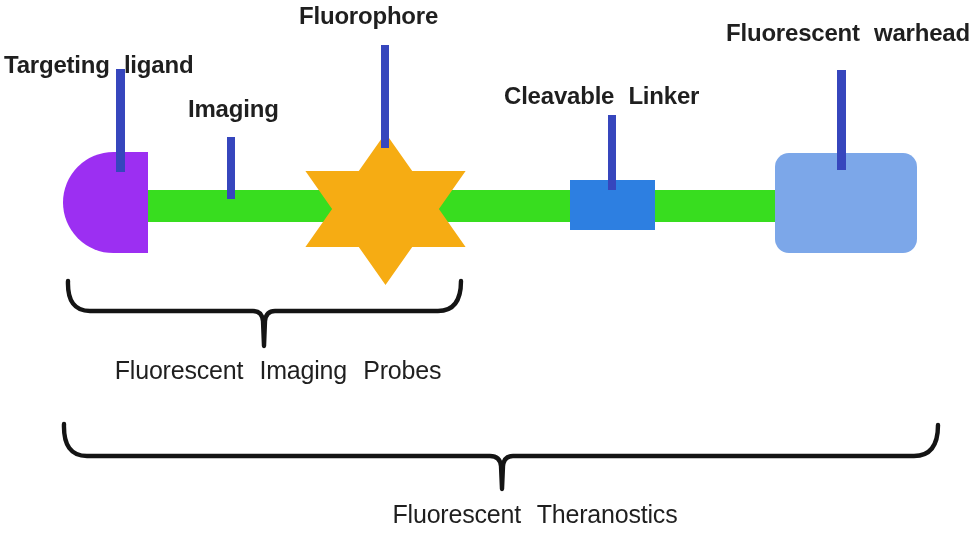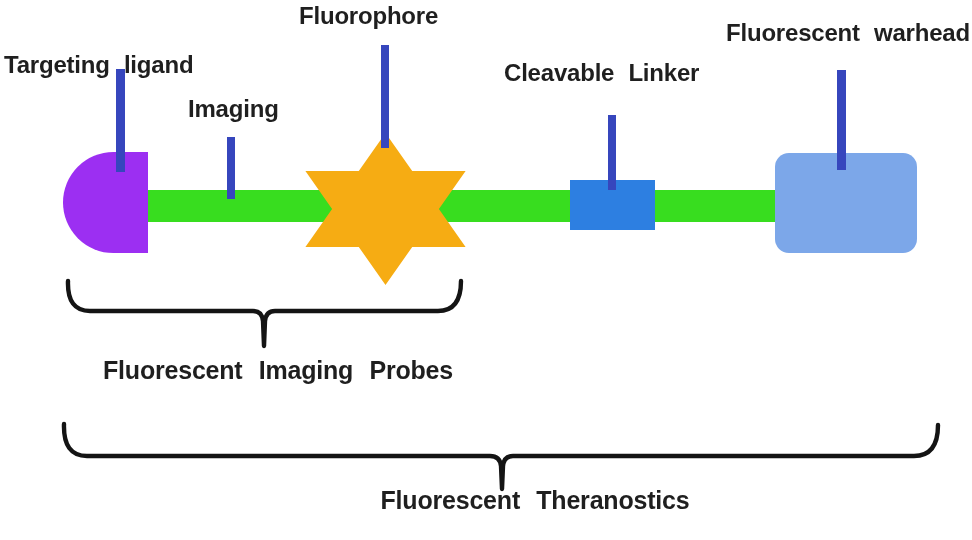--- a/index.html
+++ b/index.html
@@ -5,21 +5,21 @@
   html,body { margin:0; padding:0; background:#ffffff; }
   .canvas {
     position:relative; width:972px; height:540px; background:#ffffff;
     font-family:"Liberation Sans", sans-serif; overflow:hidden;
   }
   .label {
     position:absolute; font-weight:bold; color:#1f1f1f; font-size:24px;
     line-height:1.05; white-space:nowrap; word-spacing:0.32em; letter-spacing:-0.2px;
   }
   .caption {
-    position:absolute; font-weight:bold; color:#1f1f1f; font-size:25px;
+    position:absolute; font-weight:normal; color:#1f1f1f; font-size:25px;
     line-height:1.05; text-align:center; word-spacing:0.38em; letter-spacing:-0.2px;
   }
   .connector { position:absolute; background:#3646bd; z-index:5; }
   .backbone  { position:absolute; left:140px; top:190px; width:640px; height:32px;
                background:#38dd1f; z-index:1; }
   .ligand    { position:absolute; left:63px; top:152px; width:85px; height:101px;
                background:#9c2ff2; border-radius:51px 0 0 51px; z-index:2; }
   .star      { position:absolute; left:293px; top:133px; width:185px; height:152px; z-index:2; }
   .linker    { position:absolute; left:570px; top:180px; width:85px; height:50px;
                background:#2d7fe1; z-index:2; }
@@ -47,24 +47,24 @@
 
   <div class="connector" style="left:116px; top:69px;  width:9px; height:103px;"></div>
   <div class="connector" style="left:227px; top:137px; width:8px; height:62px;"></div>
   <div class="connector" style="left:381px; top:45px;  width:8px; height:103px;"></div>
   <div class="connector" style="left:608px; top:115px; width:8px; height:75px;"></div>
   <div class="connector" style="left:837px; top:70px;  width:9px; height:100px;"></div>
 
   <div class="label" style="left:4px; top:28px;margin-top:24px;">Targeting ligand</div>
   <div class="label" style="left:188px; top:96px;">Imaging</div>
   <div class="label" style="left:299px; top:3px;text-align:right;">Fluorophore</div>
-  <div class="label" style="left:504px; top:60px;text-align:center;">Cleavable Linker</div>
+  <div class="label" style="left:504px; top:83px;text-align:center;">Cleavable Linker</div>
   <div class="label" style="left:726px; top:20px;">Fluorescent warhead</div>
 
   <svg class="braces" width="972" height="540" viewBox="0 0 972 540">
     <path d="M 68 281 Q 67 311 90 311 L 253 311 Q 262 311 263 321 L 264 346 L 265 321 Q 266 311 275 311 L 438 311 Q 461 311 461 281" fill="none" stroke="#141414" stroke-width="4.4" stroke-linecap="round" stroke-linejoin="round"></path>
     <path d="M 64 424 Q 63 456 87 456 L 490 456 Q 500 456 501 466 L 502 489 L 503 466 Q 504 456 513 456 L 914 456 Q 938 456 938 425" fill="none" stroke="#141414" stroke-width="4.4" stroke-linecap="round" stroke-linejoin="round"></path>
   </svg>
 
   <div class="caption" style="left:88px; top:357px; width:380px;">Fluorescent Imaging Probes</div>
-  <div class="caption" style="left:345px; top:487px; width:380px;text-align:center;">Fluorescent Theranostics</div>
+  <div class="caption" style="left:345px; top:501px; width:380px;text-align:center;">Fluorescent Theranostics</div>
 
 </div>
 
 </body></html>

